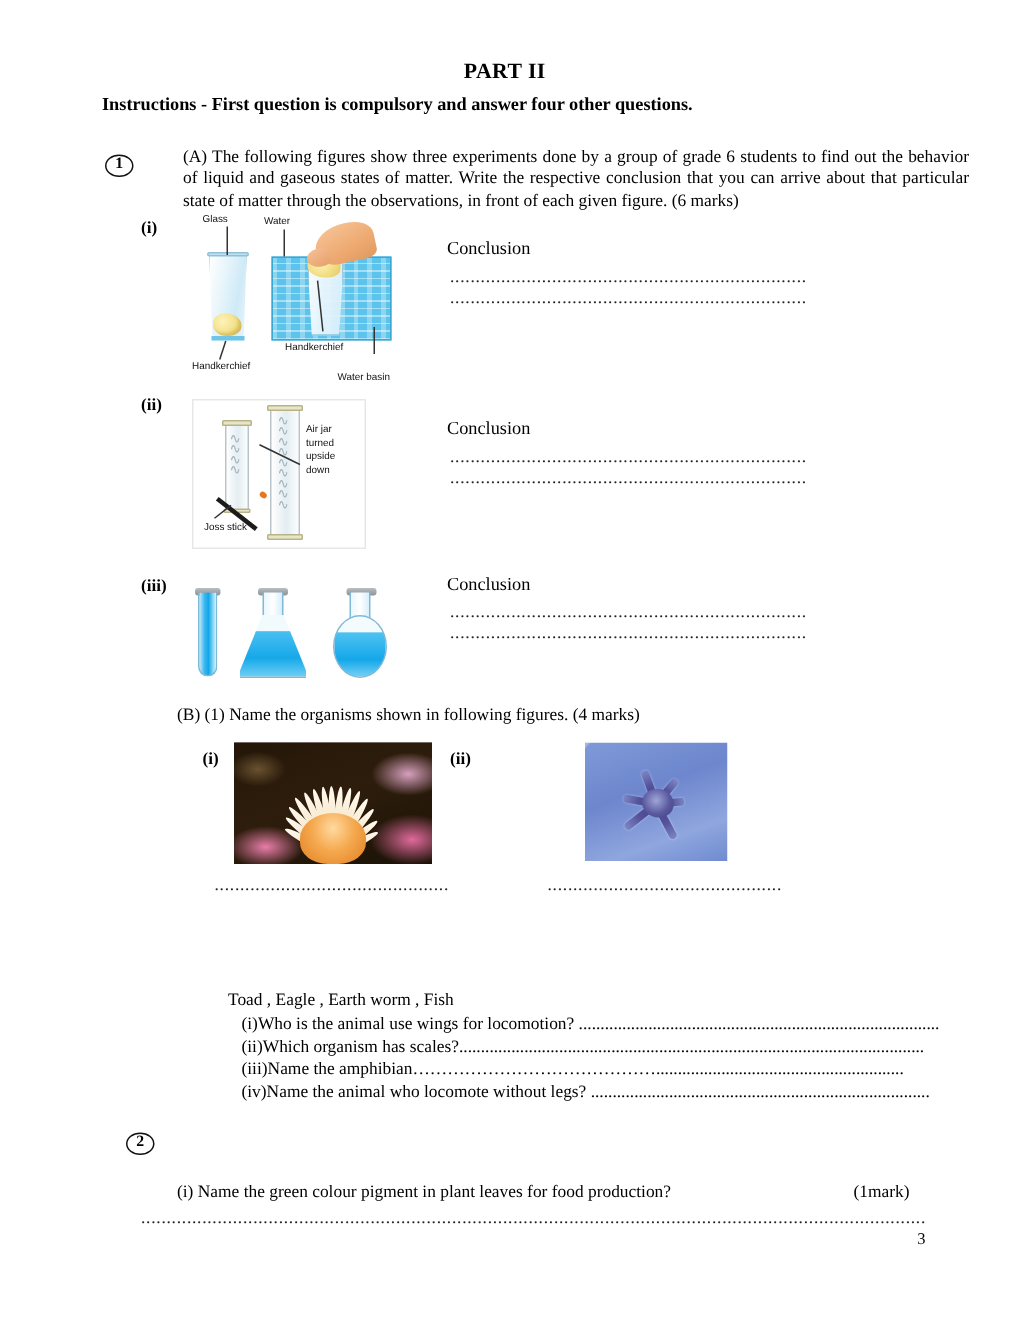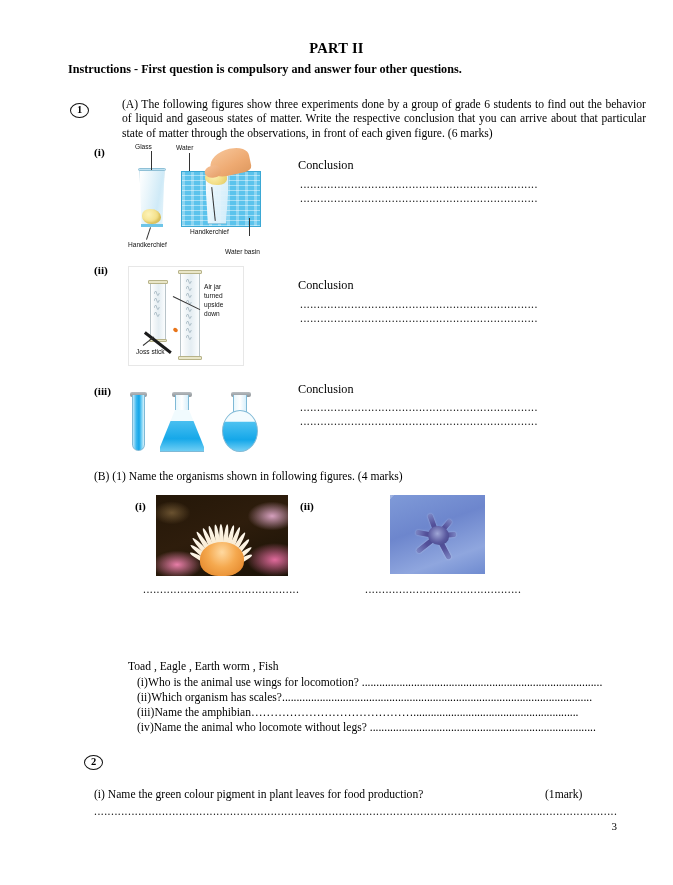--- a/index.html
+++ b/index.html
@@ -237,21 +237,21 @@
     box-shadow: 0 0 2px rgba(255,255,255,.45);
   }
   .mic-body {
     position:absolute; left:50%; top:50%; width:21px; height:19px;
     margin-left:-10px; margin-top:-9px;
     background: radial-gradient(circle at 45% 40%, #9fa6d6 0%, #5a599f 55%, #3e3f82 100%);
     border-radius:48% 52% 45% 55%;
   }
 
   .plain {
-    position:absolute; font-size:11.6px; line-height:14.2px;
+    position:absolute; font-size:11.6px; line-height:14.2px;margin-left:24px;
   }
   .pageno {
     position:absolute; right:56px; top:820px; font-size:11px;
   }
 </style>
 </head>
 <body>
 
 <div class="page">
 

